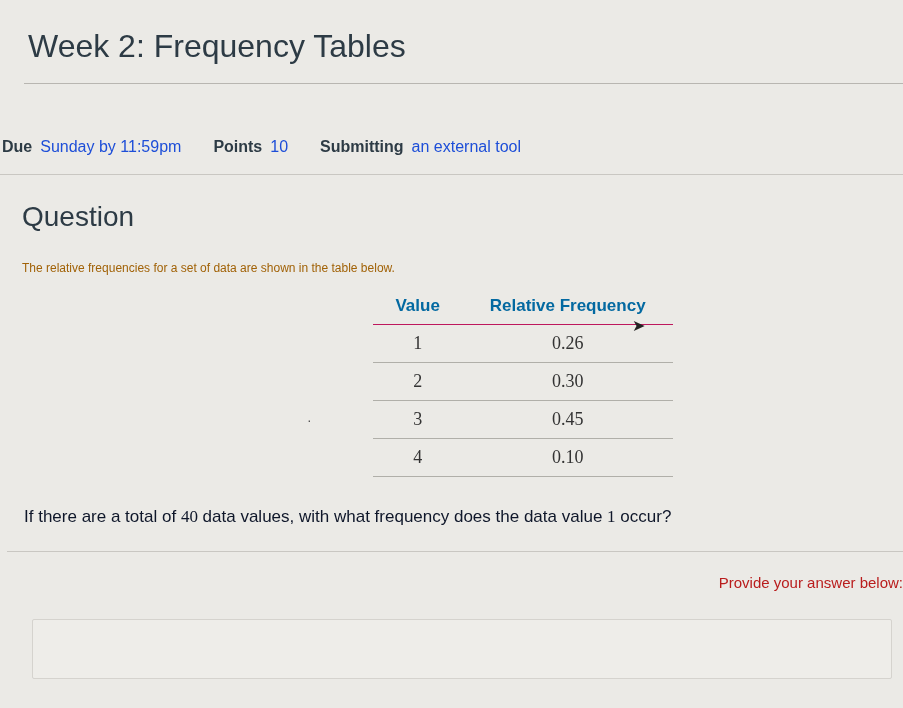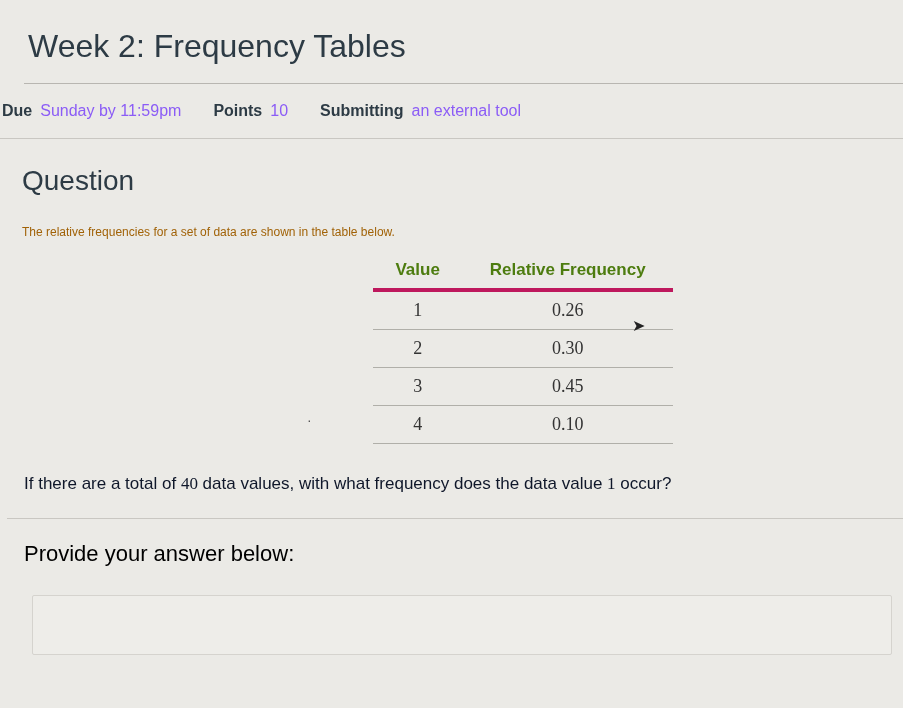--- a/index.html
+++ b/index.html
@@ -20,23 +20,23 @@
     border-bottom: 1px solid #b8b6b1;
     margin-left: 24px;
   }
   .meta-row {
     display: flex;
     gap: 32px;
     padding: 18px 0 18px 2px;
     border-bottom: 1px solid #c9c7c2;
     font-size: 16px;
   }
-  .meta-item { display: flex; gap: 8px; }
+  .meta-item { display: flex; gap: 8px; margin-top: 36px; }
   .meta-label { font-weight: 700; color: #2d3b45; }
-  .meta-value { color: #8b5cf6; }
+  .meta-value { color: #1d4ed8; }
   .content {
     padding: 26px 0 0 22px;
   }
   .question-heading {
     font-size: 28px;
     font-weight: 400;
     color: #2d3b45;
     margin-bottom: 28px;
   }
   .prompt-text {
@@ -49,22 +49,22 @@
     border-collapse: collapse;
     width: 300px;
     position: relative;
     left: 60px;
   }
   .freq-table th {
     font-size: 17px;
     font-weight: 700;
     text-align: center;
     padding: 8px 20px;
-    border-bottom: 4px solid #be185d;
-    color: #4d7c0f;
+    border-bottom: 1px solid #be185d;
+    color: #0369a1;
   }
   .freq-table td {
     font-family: Georgia, "Times New Roman", serif;
     font-size: 18px;
     text-align: center;
     padding: 8px 20px;
     border-bottom: 1px solid #b0afa9;
     color: #333;
   }
   .followup {
@@ -72,23 +72,24 @@
     color: #0f172a;
     padding: 0 0 24px 2px;
   }
   .followup .serif { font-family: Georgia, serif; }
   .divider {
     border: none;
     border-top: 1px solid #c9c7c2;
     margin-left: -15px;
   }
   .answer-label {
-    font-size: 22px;
-    color: #000000;
+    font-size: 15px;
+    color: #b91c1c;
     padding: 22px 0 28px 2px;
+    text-align: right;
   }
   .answer-box {
     margin: 0 0 0 10px;
     width: 860px;
     height: 60px;
     background: #eeede9;
     border: 1px solid #d5d3ce;
     border-radius: 2px;
   }
   .cursor-arrow {

